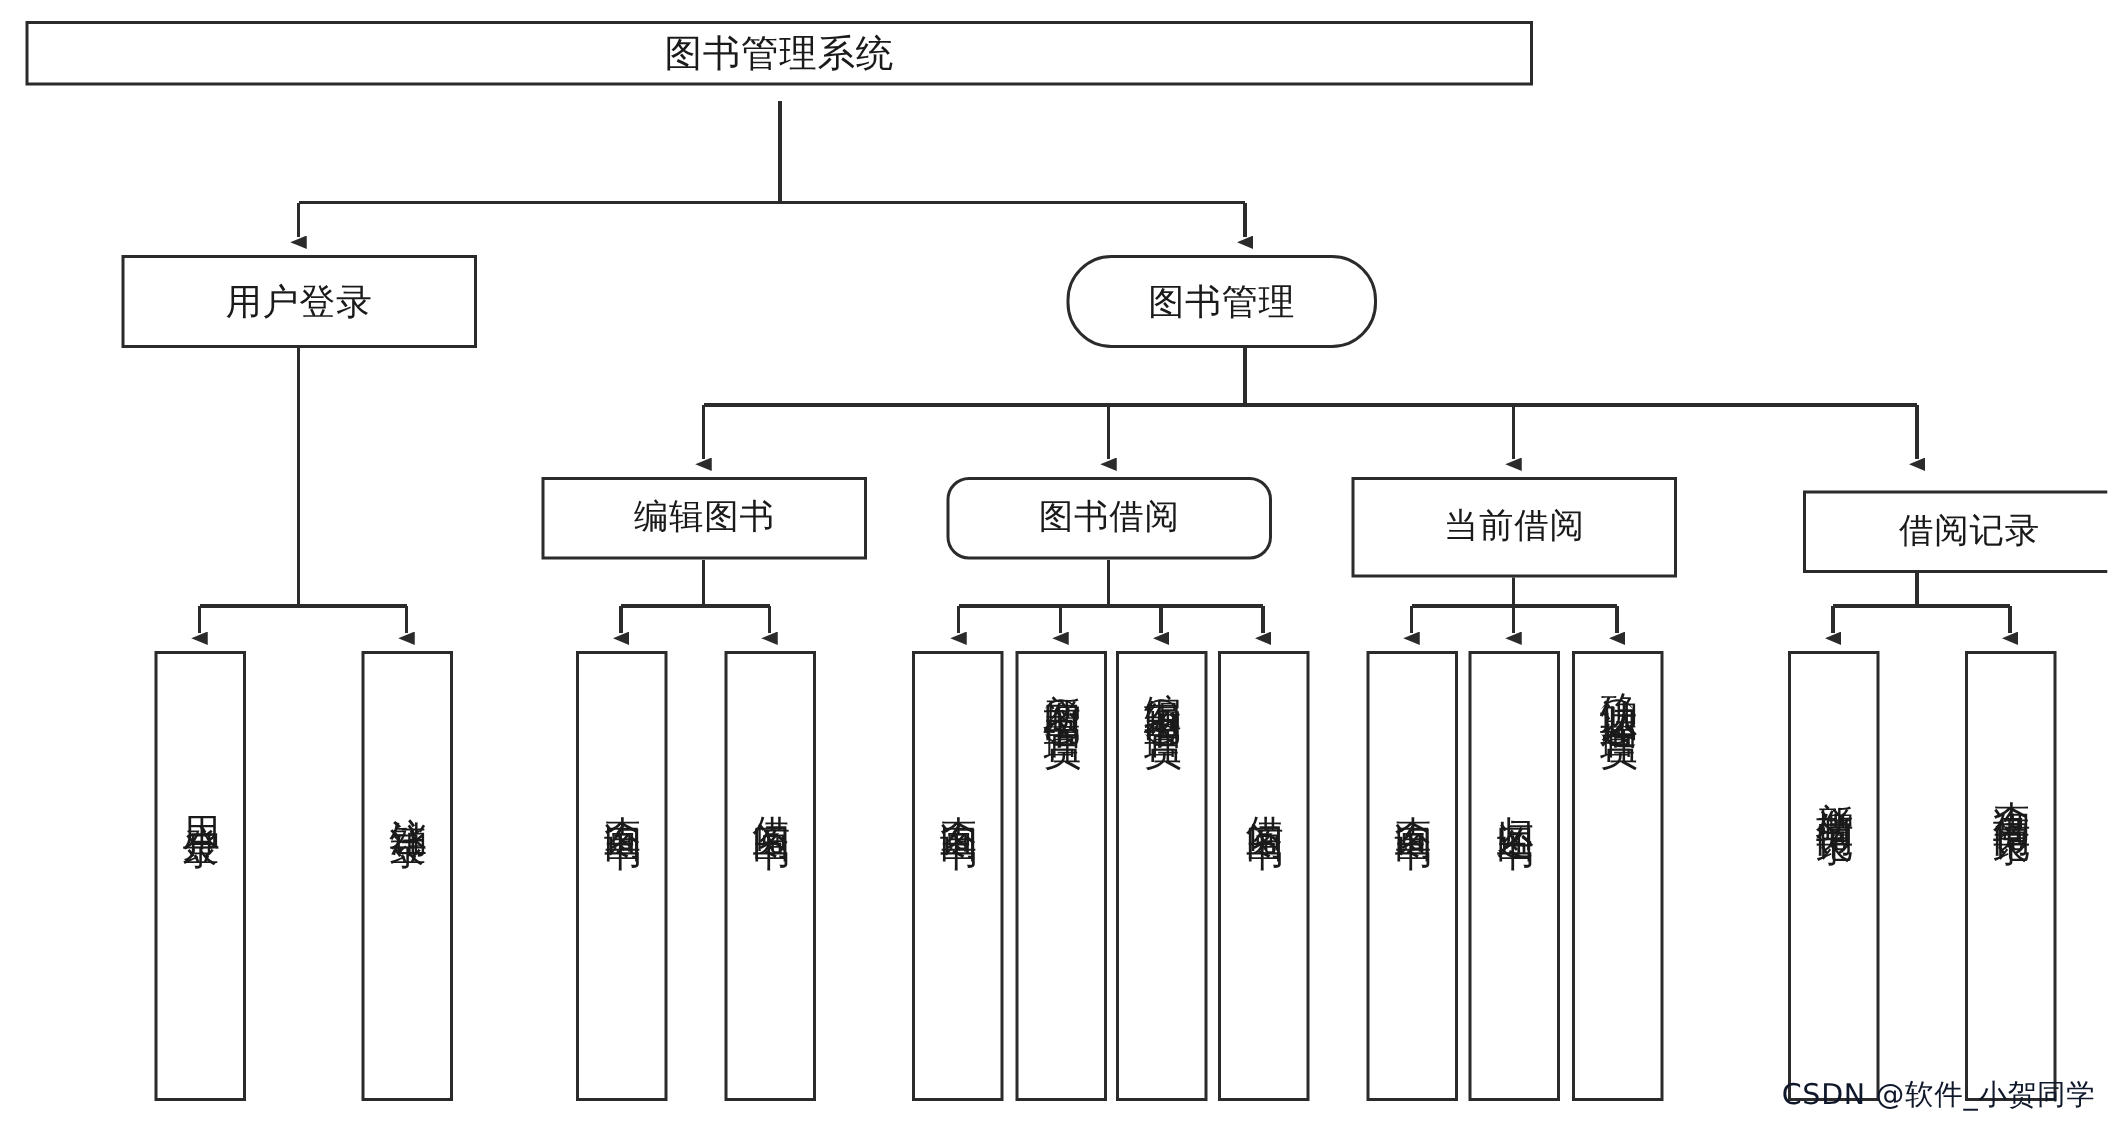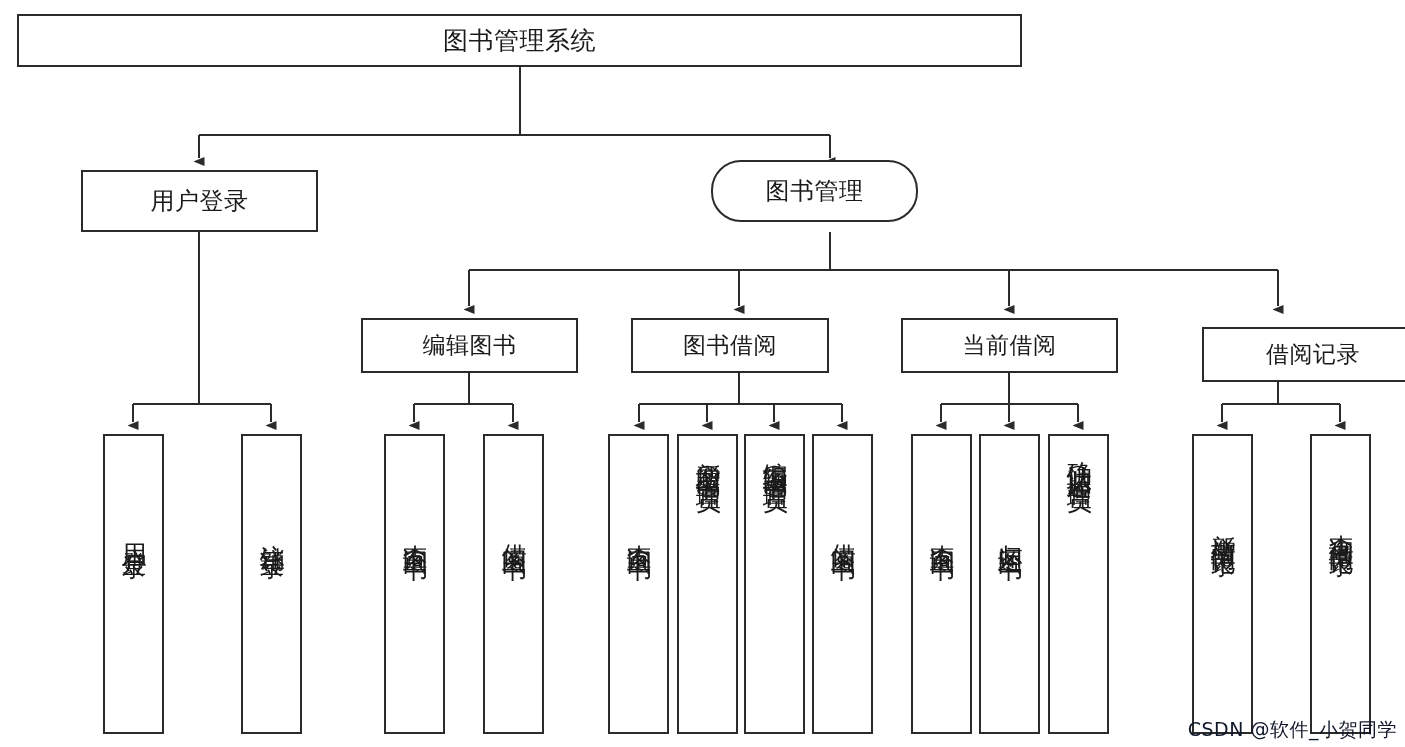--- a/index.html
+++ b/index.html
@@ -120,38 +120,38 @@
       <path d="M1009,404 L1009,422" marker-end="url(#arrow)"></path>
       <path d="M1078,404 L1078,422" marker-end="url(#arrow)"></path>
 
       <path d="M1278,373 L1278,404"></path>
       <path d="M1222,404 L1340,404"></path>
       <path d="M1222,404 L1222,422" marker-end="url(#arrow)"></path>
       <path d="M1340,404 L1340,422" marker-end="url(#arrow)"></path>
     </g>
   </svg>
 
-  <div class="node node-root" style="left:17px; top:14px; width:1005px; height:53px;">
+  <div class="node node-root" style="left:17px; top:14px; width:1005px; height:43px;">
     <span class="label">图书管理系统</span>
   </div>
 
   <div class="node node-l2" style="left:81px; top:170px; width:237px; height:62px;">
     <span class="label">用户登录</span>
   </div>
-  <div class="node node-l2" style="left:711px; top:160px; width:207px; height:62px;border-radius:30px;">
+  <div class="node node-l2" style="left:711px; top:170px; width:207px; height:62px;border-radius:30px;">
     <span class="label">图书管理</span>
   </div>
 
   <div class="node node-l3" style="left:361px; top:318px; width:217px; height:55px;">
     <span class="label">编辑图书</span>
   </div>
-  <div class="node node-l3" style="left:631px; top:318px; width:198px; height:55px;">
+  <div class="node node-l3" style="left:631px; top:318px; width:217px; height:55px;border-radius:15px;">
     <span class="label">图书借阅</span>
   </div>
-  <div class="node node-l3" style="left:901px; top:318px; width:217px; height:55px;">
+  <div class="node node-l3" style="left:901px; top:318px; width:217px; height:67px;">
     <span class="label">当前借阅</span>
   </div>
   <div class="node node-l3" style="left:1170px; top:327px; width:222px; height:55px;margin-left:32px;">
     <span class="label">借阅记录</span>
   </div>
 
   <div class="node node-leaf leaf-short" style="left:103px; top:434px; width:61px; height:300px;">
     <span class="label">用户登录</span>
   </div>
   <div class="node node-leaf leaf-short" style="left:241px; top:434px; width:61px; height:300px;">

